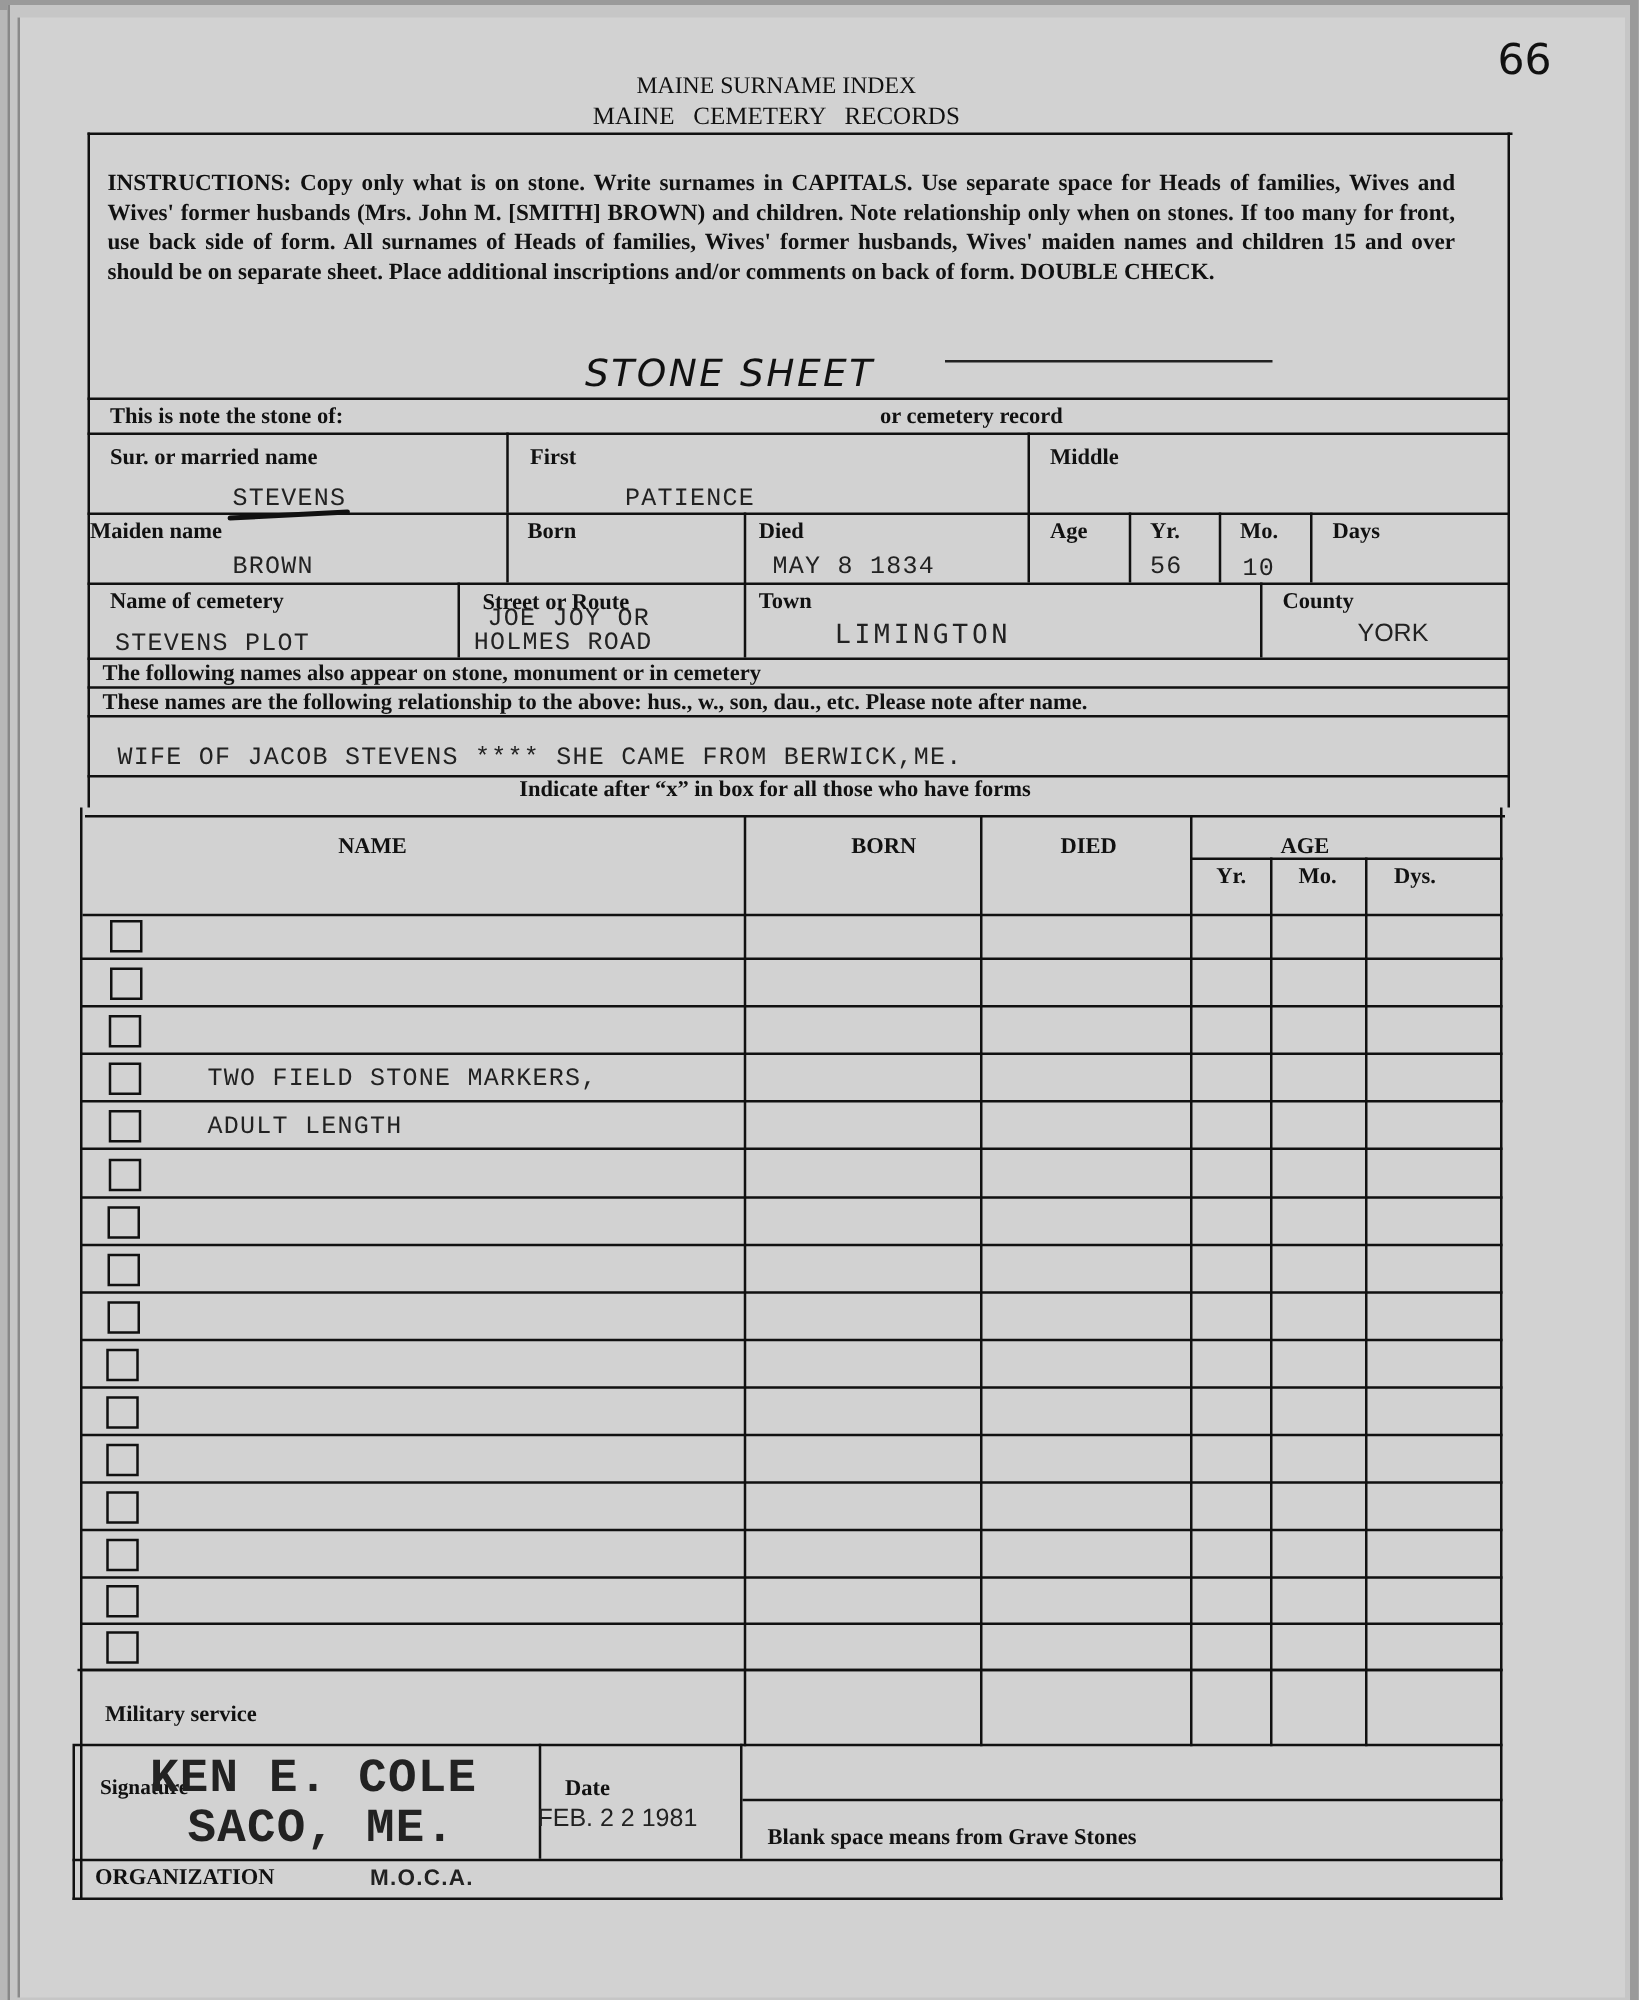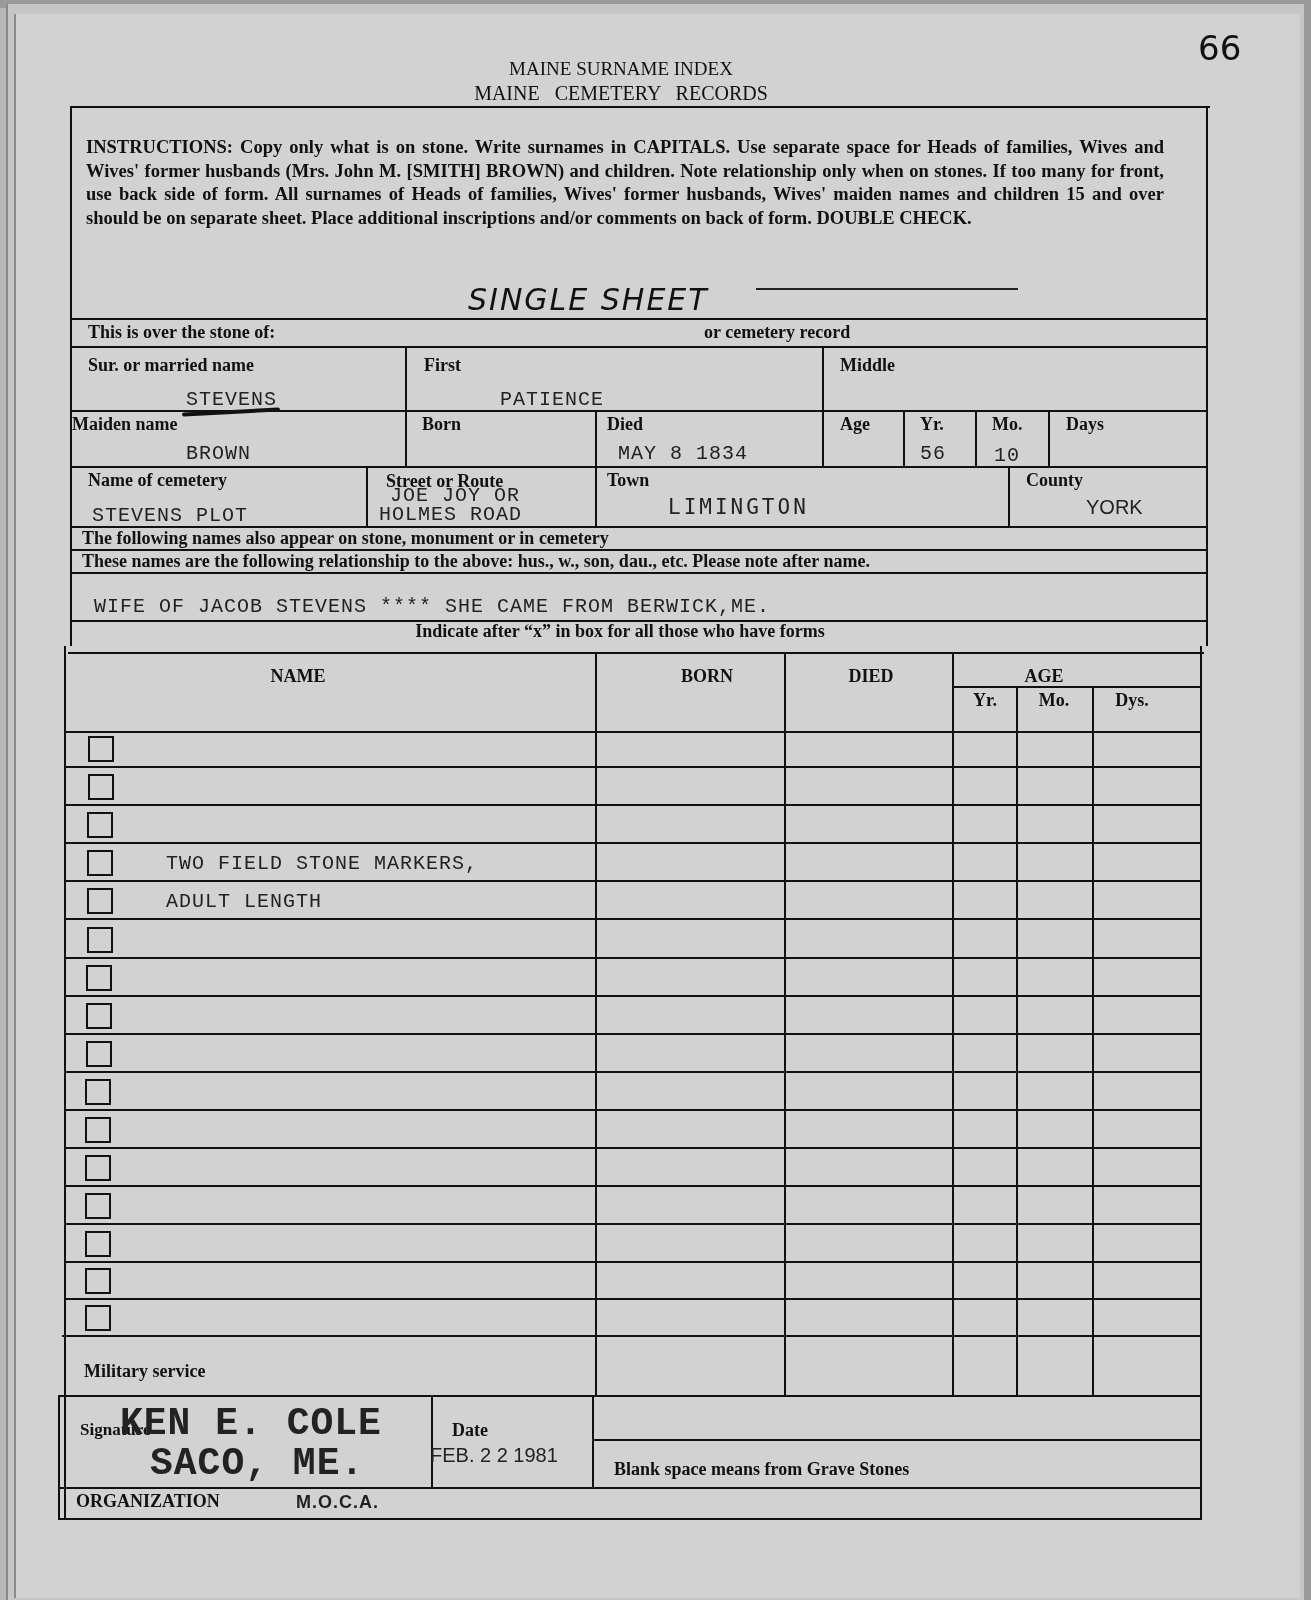--- a/index.html
+++ b/index.html
@@ -43,25 +43,25 @@
 
 <div class="title center" style="left:400px; top:58px; width:442px; font-size:19px;">MAINE SURNAME INDEX</div>
 <div class="title center" style="left:400px; top:82px; width:442px; font-size:20px; white-space:pre;">MAINE   CEMETERY   RECORDS</div>
 
 <div class="hl" style="left:70px; top:106px; width:1140px;"></div>
 <div class="vl" style="left:70px; top:106px; height:540px;"></div>
 <div class="vl" style="left:1206px; top:106px; height:540px;"></div>
 
 <div class="instructions">INSTRUCTIONS: Copy only what is on stone. Write surnames in CAPITALS. Use separate space for Heads of families, Wives and Wives' former husbands (Mrs. John M. [SMITH] BROWN) and children. Note relationship only when on stones. If too many for front, use back side of form. All surnames of Heads of families, Wives' former husbands, Wives' maiden names and children 15 and over should be on separate sheet. Place additional inscriptions and/or comments on back of form.  DOUBLE CHECK.</div>
 
-<div class="hand" style="left:468px; top:282px; font-size:30px; letter-spacing:2px;">SINGLE SHEET</div>
+<div class="hand" style="left:468px; top:282px; font-size:30px; letter-spacing:2px;">STONE SHEET</div>
 <div class="abs" style="left:756px; top:288px; width:262px; height:2px; background:#222;"></div>
 
 <div class="hl" style="left:70px; top:318px; width:1138px;"></div>
-<div class="label" style="left:88px; top:322px;">This is over the stone of:</div>
+<div class="label" style="left:88px; top:322px;">This is note the stone of:</div>
 <div class="label" style="left:704px; top:322px;">or cemetery record</div>
 
 <div class="hl" style="left:70px; top:346px; width:1138px;"></div>
 <div class="vl" style="left:405px; top:346px; height:64px;"></div>
 <div class="vl" style="left:822px; top:346px; height:120px;"></div>
 <div class="label" style="left:88px; top:355px;">Sur. or married name</div>
 <div class="type" style="left:186px; top:388px;">STEVENS</div>
 <div class="abs" style="left:182px; top:410px; width:98px; height:4px; background:#111; border-radius:2px; transform:rotate(-3deg);"></div>
 <div class="label" style="left:424px; top:355px;">First</div>
 <div class="type" style="left:500px; top:388px;">PATIENCE</div>

